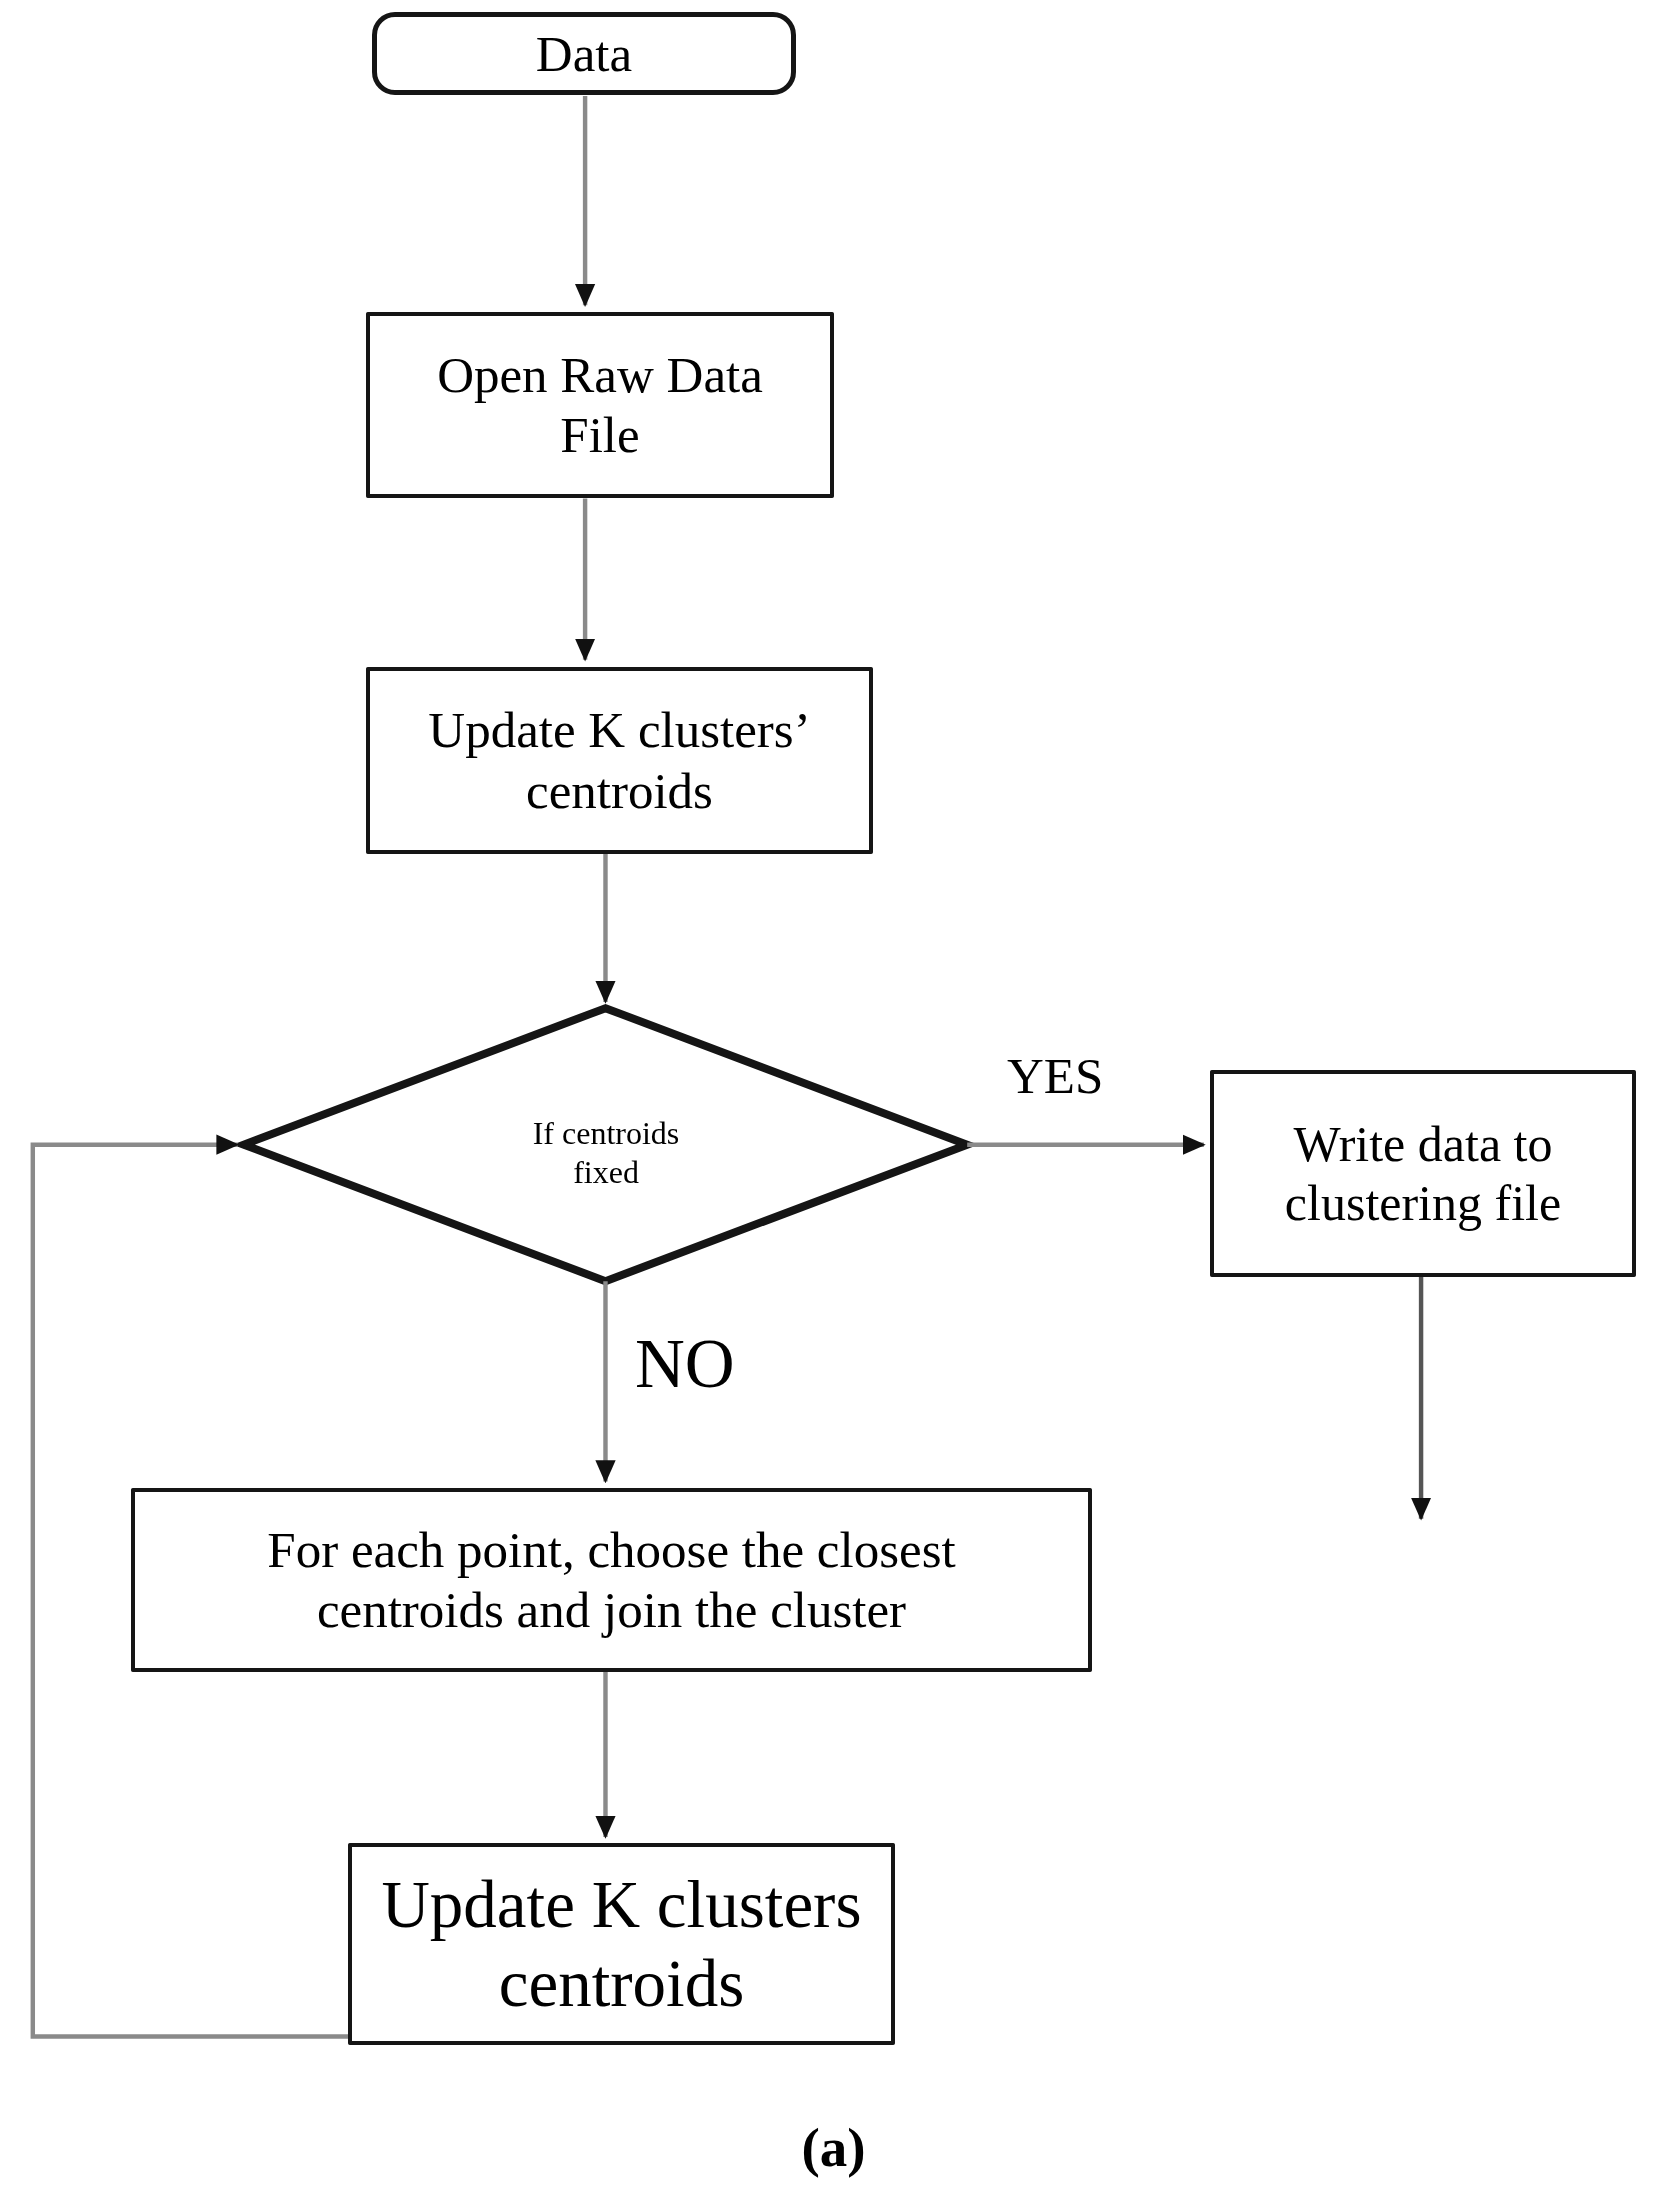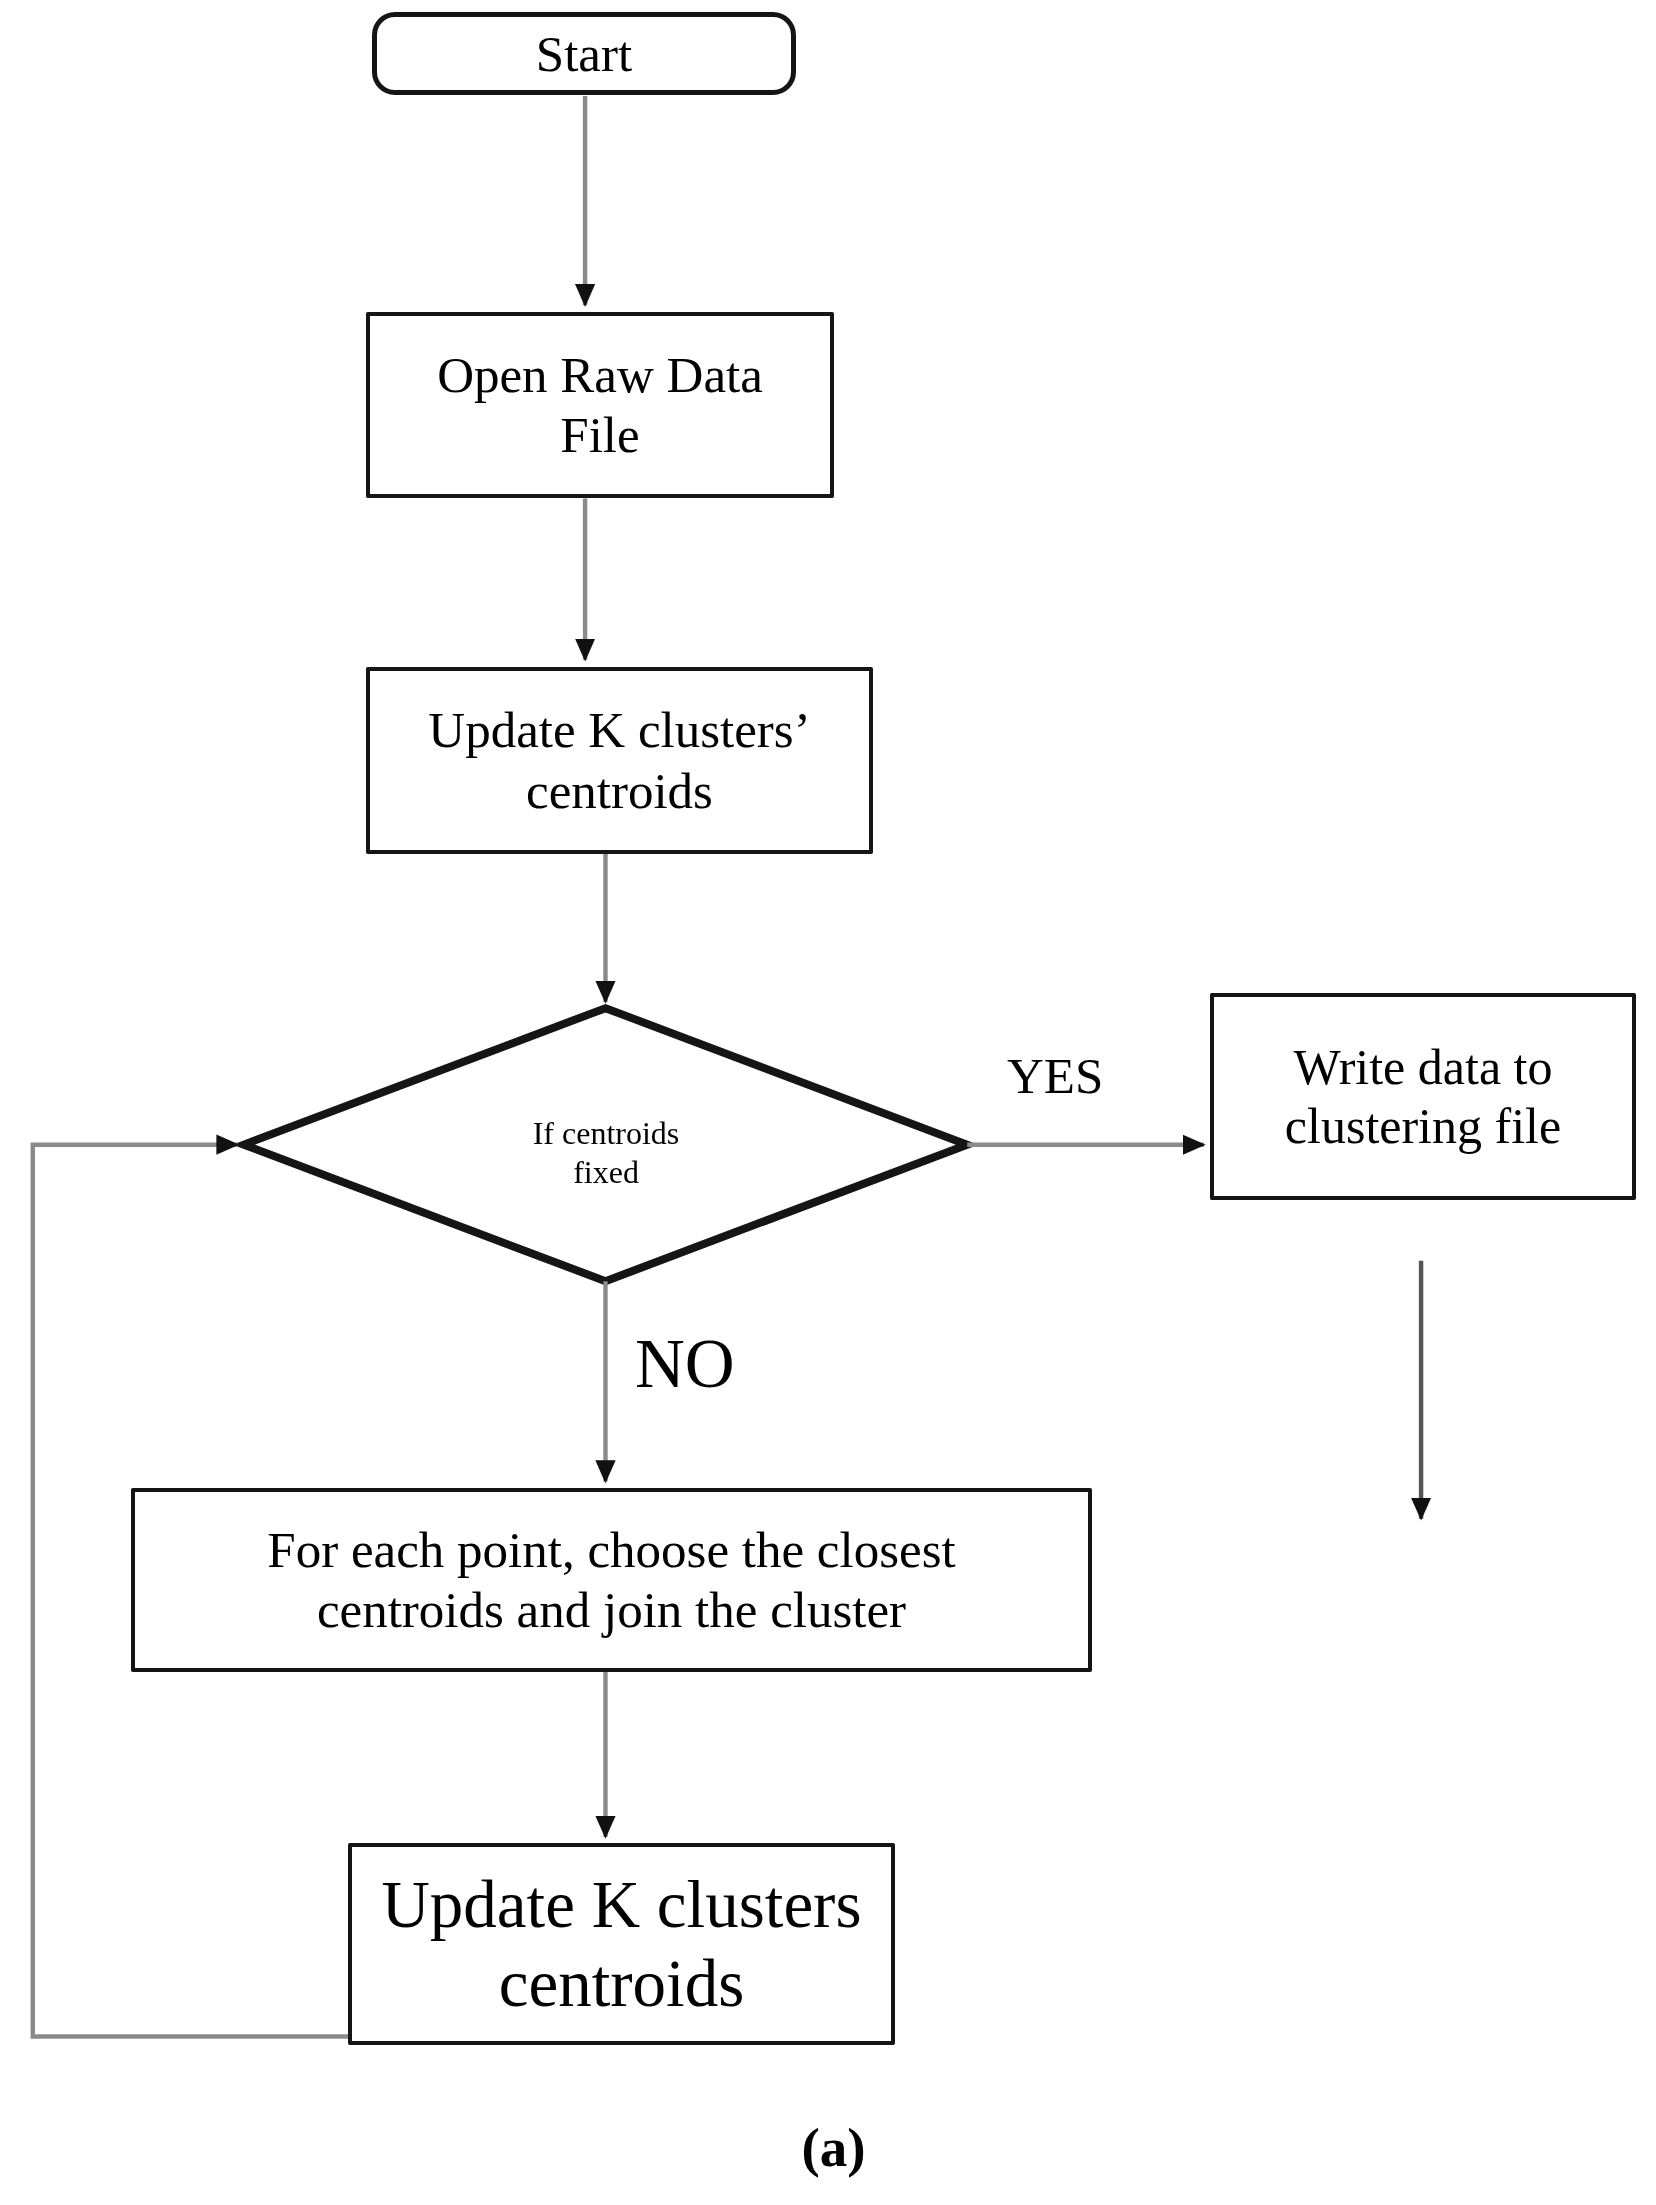--- a/index.html
+++ b/index.html
@@ -98,39 +98,39 @@
     <line x1="1603" y1="1422" x2="1603" y2="1713" stroke="#555555" stroke-width="5" marker-end="url(#arrow-dark)"></line>
 
     <line x1="683" y1="1445" x2="683" y2="1671" stroke="#8a8a8a" stroke-width="5" marker-end="url(#arrow-dark)"></line>
 
     <line x1="683" y1="1885" x2="683" y2="2072" stroke="#8a8a8a" stroke-width="5" marker-end="url(#arrow-dark)"></line>
 
     <path d="M 393 2297 L 37 2297 L 37 1291 L 268 1291" fill="none" stroke="#8a8a8a" stroke-width="5" marker-end="url(#arrow-dark)"></path>
   </svg>
 
   <div class="node terminal" style="left:372px; top:12.4px; width:424px; height:83px; font-size:51px;">
-    <span class="node-label">Start</span>
+    <span class="node-label">Data</span>
   </div>
 
   <div class="node process" style="left:366px; top:312px; width:468px; height:186px; font-size:51px;">
     <span class="node-label">Open Raw Data
 File</span>
   </div>
 
   <div class="node process" style="left:366px; top:667px; width:507px; height:187px; font-size:51px;">
     <span class="node-label">Update K clusters’
 centroids</span>
   </div>
 
   <div class="diamond-label" style="left:393px; top:1076px; width:426px; font-size:32px;">
     <span>If centroids
 fixed</span>
   </div>
 
-  <div class="node process" style="left:1210px; top:993px; width:426px; height:207px; font-size:50px;">
+  <div class="node process" style="left:1210px; top:1070px; width:426px; height:207px; font-size:50px;">
     <span class="node-label">Write data to
 clustering file</span>
   </div>
 
 
   <div class="node process" style="left:131px; top:1488px; width:961px; height:184px; font-size:51px;">
     <span class="node-label">For each point, choose the closest
 centroids and join the cluster</span>
   </div>
 

